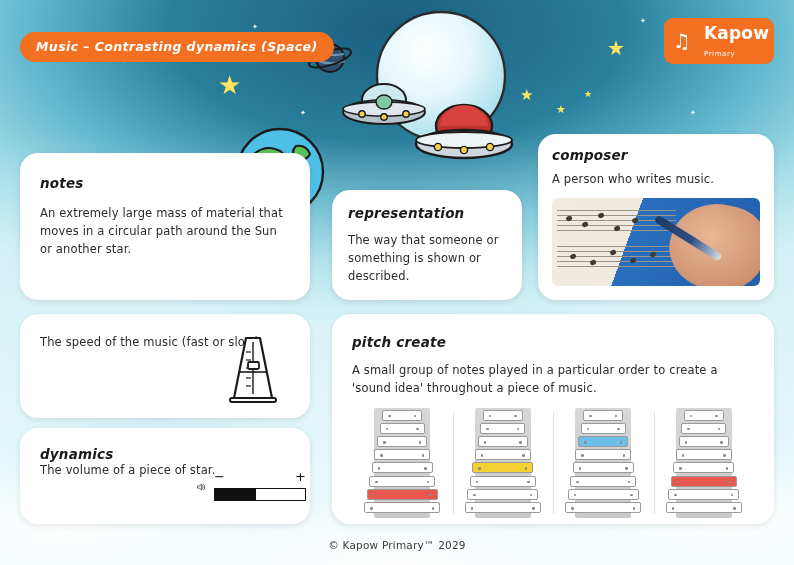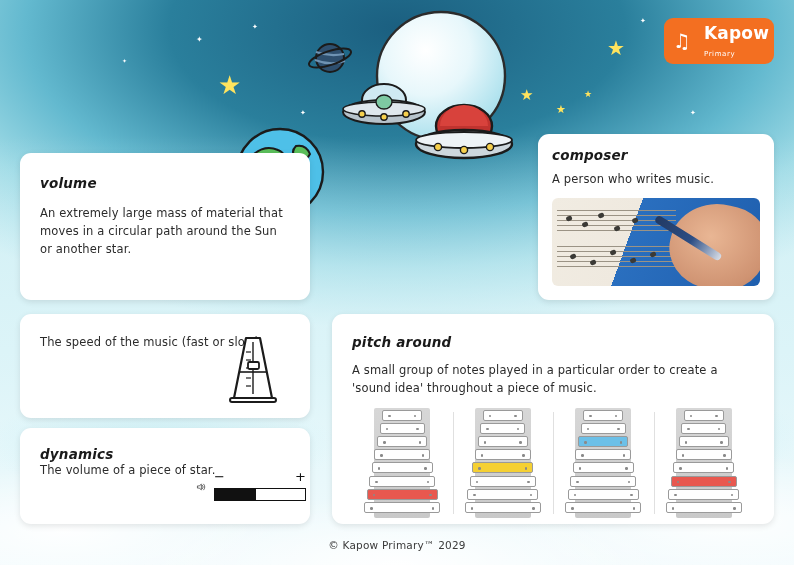--- a/index.html
+++ b/index.html
@@ -57,21 +57,21 @@
   #logo .notes { color: #fff; font-size: 20px; line-height: 1; margin-right: 6px; }
   #logo .bar { width: 1px; height: 28px; background: rgba(255,255,255,.65); margin-right: 7px; }
   #logo .wordmark { color: #fff; line-height: 1; }
   #logo .wordmark .main { display: block; font-size: 17px; font-weight: bold; letter-spacing: .2px; }
   #logo .wordmark .sub { display: block; font-size: 7px; letter-spacing: .6px; margin-top: 9px; }
 
   
   .card {
     position: absolute;
     background: #fff;
-    border-radius: 11px;
+    border-radius: 18px;
     box-shadow: 0 2px 6px rgba(0,0,0,.10);
     z-index: 10;
   }
   .term {
     font-family: "DejaVu Sans", sans-serif;
     font-weight: bold; font-style: italic;
     font-size: 13.5px;
     color: #1a1a1a;
     letter-spacing: .2px;
   }
@@ -229,35 +229,40 @@
   </svg>
 
   <svg style="position:absolute; left:234px; top:126px;" width="92" height="92" viewBox="0 0 92 92">
     <circle cx="46" cy="46" r="43" fill="#4ec0e8" stroke="#1b1b1b" stroke-width="2.4"></circle>
     <path d="M18 30 q12 -12 26 -6 q10 4 4 14 q-8 10 -20 6 q-12 -4 -10 -14z" fill="#5bbf5b" stroke="#1b1b1b" stroke-width="2"></path>
     <path d="M44 58 q14 -10 26 -2 q8 6 0 14 q-12 10 -24 2 q-8 -6 -2 -14z" fill="#5bbf5b" stroke="#1b1b1b" stroke-width="2"></path>
     <path d="M16 56 q8 -6 14 2 q4 8 -4 12 q-10 2 -12 -6z" fill="#5bbf5b" stroke="#1b1b1b" stroke-width="2"></path>
     <path d="M62 20 q10 -2 14 8 q-4 8 -14 4 q-6 -6 0 -12z" fill="#5bbf5b" stroke="#1b1b1b" stroke-width="2"></path>
   </svg>
 
+  <div id="title-pill">Music – Contrasting dynamics (Space)</div>
 
   <div id="logo">
     <span class="notes">♫</span>
     <span class="bar"></span>
     <span class="wordmark">
       <span class="main">Kapow</span>
       <span class="sub">Primary</span>
     </span>
   </div>
 
   <div class="card" id="card-planet">
-    <div class="term">volume</div>
+    <div class="term">notes</div>
     <div class="defn">An extremely large mass of material that moves in a circular path around the Sun or another star.</div>
   </div>
 
+  <div class="card" id="card-representation">
+    <div class="term">representation</div>
+    <div class="defn">The way that someone or something is shown or described.</div>
+  </div>
 
   <div class="card" id="card-composer">
     <div class="term">composer</div>
     <div class="defn">A person who writes music.</div>
     <div class="photo">
       <div class="staff">
         <i style="top:12px"></i>
           <i style="top:17px"></i>
           <i style="top:22px"></i>
           <i style="top:27px"></i>
@@ -318,21 +323,21 @@
           <div class="dyn-bar">
             <div class="fill"></div>
             <div class="empty"></div>
           </div>
         </div>
       </div>
     </div>
   </div>
 
   <div class="card" id="card-pitch">
-    <div class="term">pitch around</div>
+    <div class="term">pitch create</div>
     <div class="defn">A small group of notes played in a particular order to create a 'sound idea' throughout a piece of music.</div>
     <div class="xylo-row" id="xylo-row">
         <div class="xylo-cell">
           <div class="xylo">
             <div class="frame"></div>
             <div class="bar" style="width: 40px; left: 20px; top: 2px;"></div>
             <div class="bar" style="width: 45.2px; left: 17.4px; top: 15.2px;"></div>
             <div class="bar" style="width: 50.4px; left: 14.8px; top: 28.4px;"></div>
             <div class="bar" style="width: 55.6px; left: 12.2px; top: 41.6px;"></div>
             <div class="bar" style="width: 60.8px; left: 9.6px; top: 54.8px;"></div>

